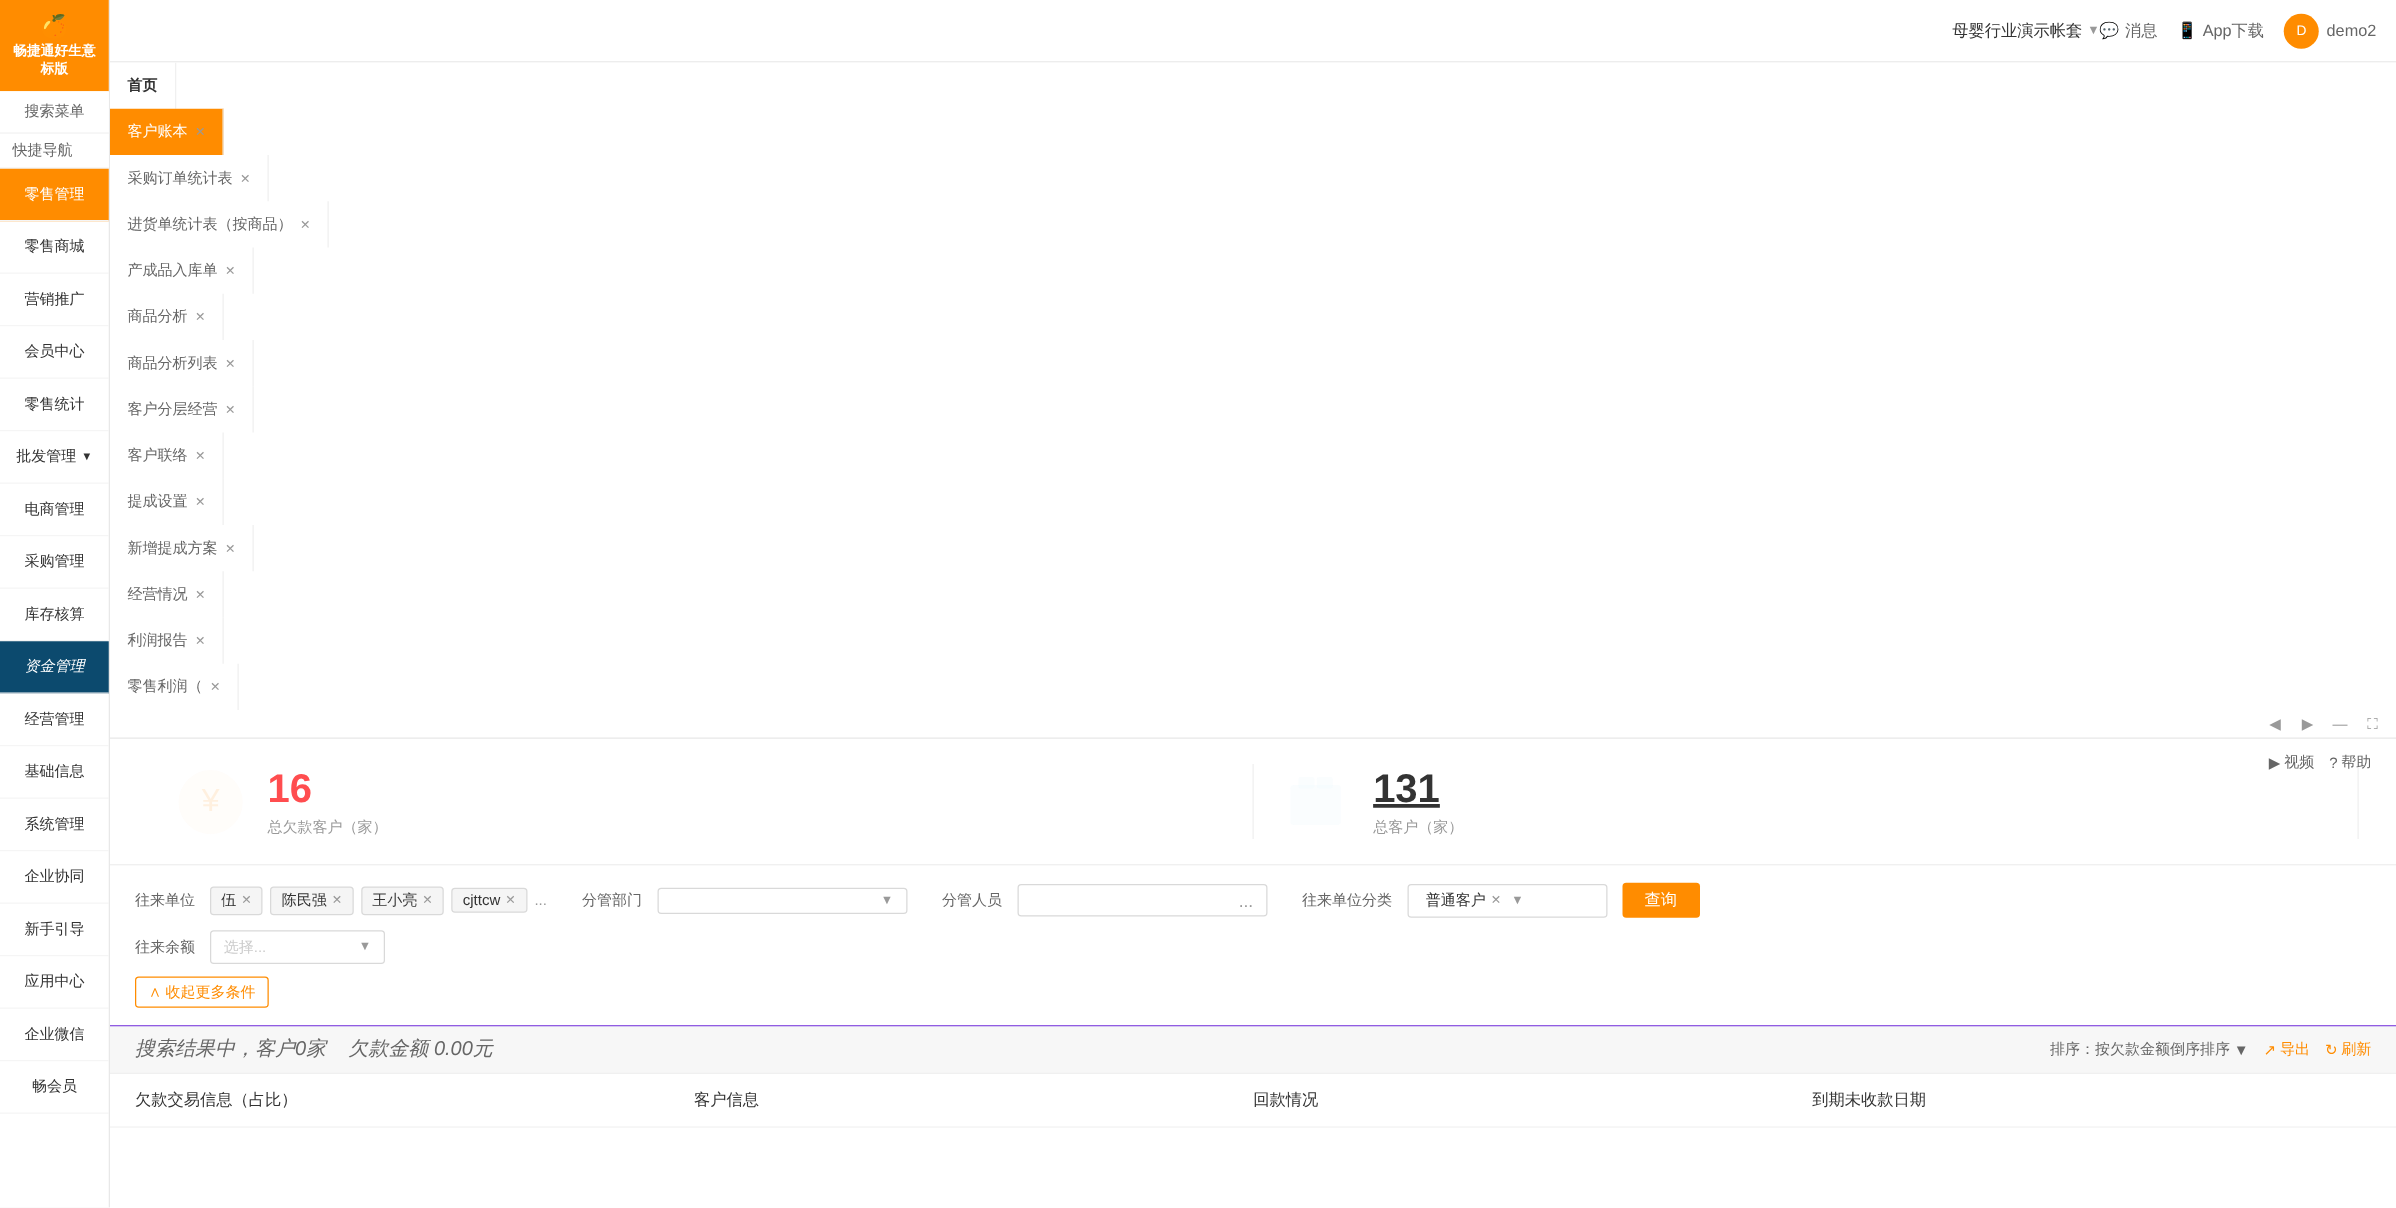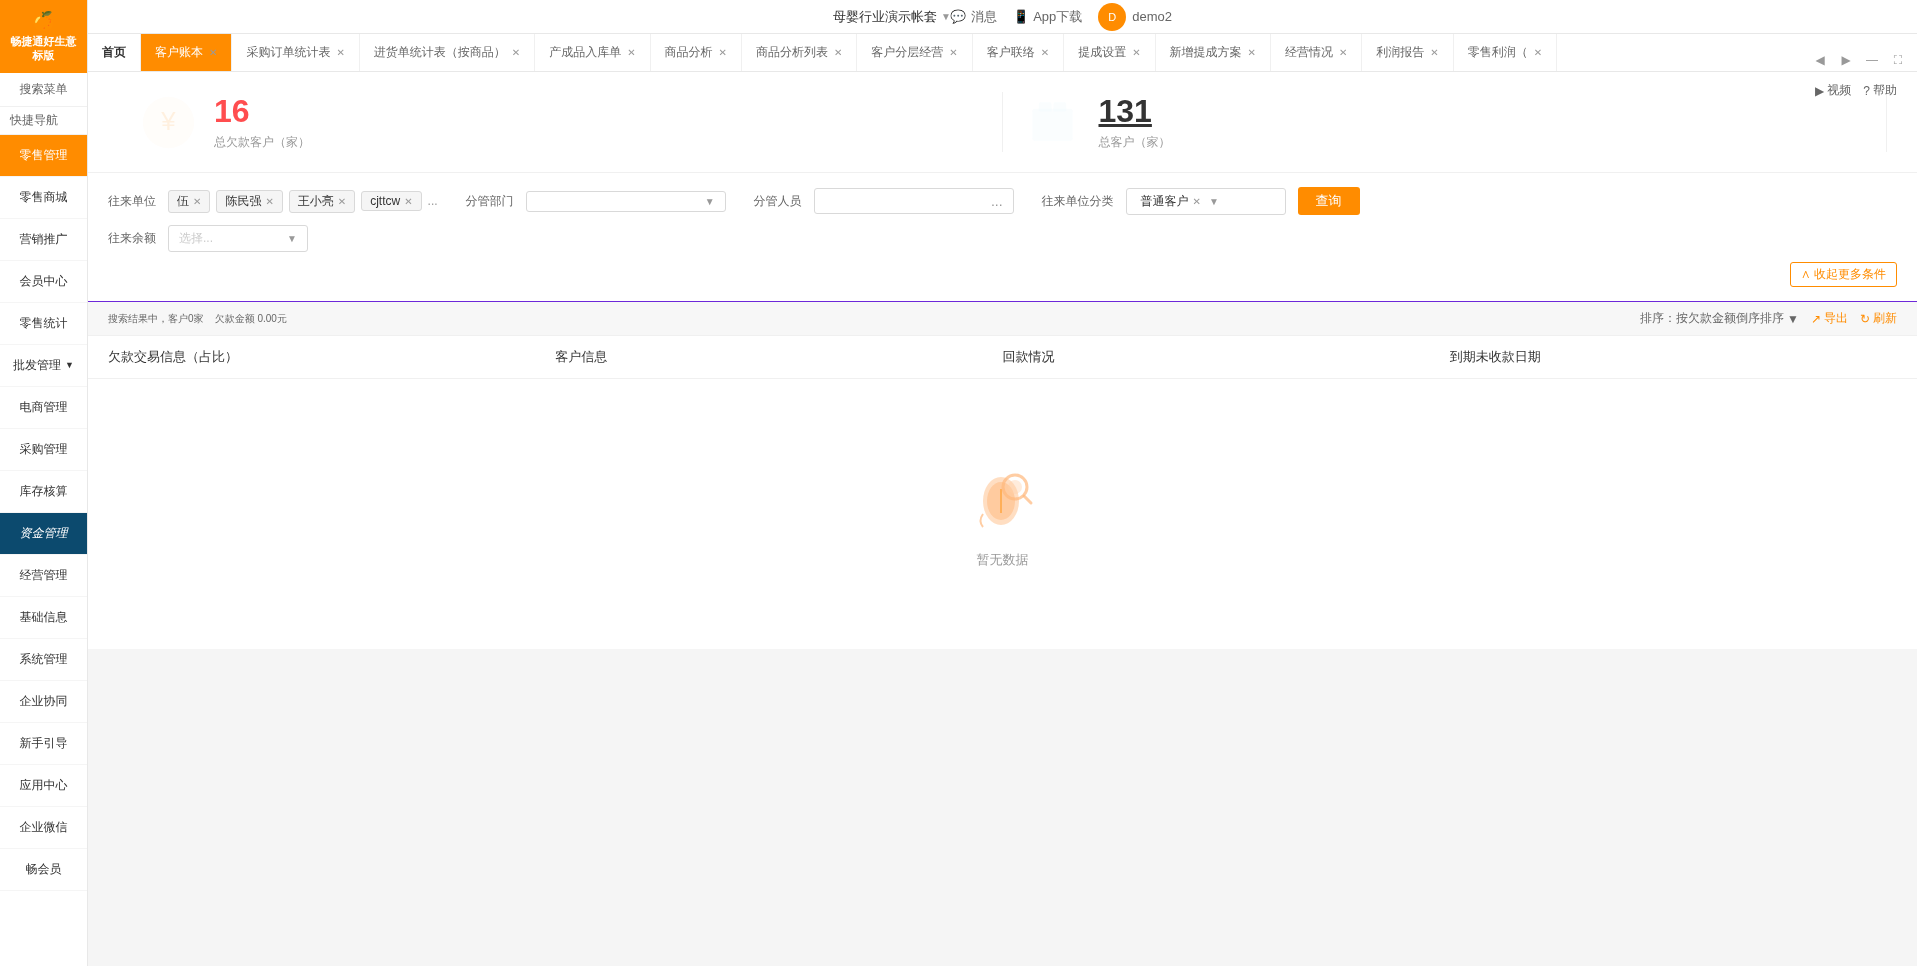--- a/index.html
+++ b/index.html
@@ -12,29 +12,29 @@
     .sidebar { width: 88px; background: #fff; display: flex; flex-direction: column; border-right: 1px solid #e8e8e8; flex-shrink: 0; }
     .sidebar-logo { background: #ff8c00; padding: 10px 8px; text-align: center; color: #fff; font-size: 11px; min-height: 50px; display: flex; align-items: center; justify-content: center; }
     .sidebar-logo-text { line-height: 1.3; font-weight: bold; }
     .sidebar-search { padding: 8px 10px; background: #fff; border-bottom: 1px solid #f0f0f0; text-align: center; font-size: 12px; color: #666; cursor: pointer; }
     .sidebar-nav { padding: 5px 10px; background: #fff; text-align: left; font-size: 12px; color: #666; cursor: pointer; border-bottom: 1px solid #f0f0f0; }
     .sidebar-item { padding: 12px 8px; text-align: center; font-size: 12px; color: #333; cursor: pointer; border-bottom: 1px solid #f5f5f5; }
     .sidebar-item.active { background: #ff8c00; color: #fff; }
 
     
     .main-content { flex: 1; display: flex; flex-direction: column; overflow: hidden; }
-    .top-bar { height: 34px; background: #fff; display: flex; align-items: center; justify-content: center; padding: 0 16px; border-bottom: 1px solid #e8e8e8; flex-shrink: 0; }
+    .top-bar { height: 50px; background: #fff; display: flex; align-items: center; justify-content: flex-end; padding: 0 16px; border-bottom: 1px solid #e8e8e8; flex-shrink: 0; }
     .top-bar-left { display: flex; align-items: center; gap: 10px; }
     .workspace-selector { display: flex; align-items: center; gap: 4px; font-size: 13px; color: #333; cursor: pointer; }
     .top-bar-right { display: flex; align-items: center; gap: 16px; font-size: 13px; color: #666; }
     .top-bar-right span { cursor: pointer; display: flex; align-items: center; gap: 4px; }
     .avatar { width: 28px; height: 28px; border-radius: 50%; background: #ff8c00; display: flex; align-items: center; justify-content: center; color: #fff; font-size: 11px; }
 
     
-    .tab-bar { background: #fff; display: flex; align-items: flex-end; border-bottom: 1px solid #e8e8e8; flex-shrink: 0; overflow: hidden; }
+    .tab-bar { background: #fff; display: flex; align-items: flex-start; border-bottom: 1px solid #e8e8e8; flex-shrink: 0; overflow: hidden; flex-direction: column; }
     .tab-item { padding: 10px 14px; font-size: 12px; color: #666; cursor: pointer; white-space: nowrap; display: flex; align-items: center; gap: 4px; border-right: 1px solid #f0f0f0; flex-shrink: 0; }
     .tab-item.active { color: #fff; background: #ff8c00; }
     .tab-item.home { color: #333; font-weight: bold; }
     .tab-close { font-size: 10px; color: #999; margin-left: 2px; }
     .tab-bar-actions { display: flex; align-items: center; margin-left: auto; padding: 0 8px; gap: 4px; }
     .tab-bar-btn { width: 22px; height: 22px; display: flex; align-items: center; justify-content: center; cursor: pointer; color: #999; font-size: 12px; }
 
     
     .page-content { flex: 1; overflow-y: auto; background: #f5f5f5; }
 
@@ -62,21 +62,21 @@
     .filter-tag .close { color: #999; font-size: 10px; cursor: pointer; }
     .filter-more { color: #999; cursor: pointer; font-size: 12px; }
     .filter-select { border: 1px solid #d9d9d9; border-radius: 3px; padding: 4px 10px; font-size: 12px; color: #666; background: #fff; cursor: pointer; display: flex; align-items: center; gap: 4px; min-width: 120px; }
     .filter-select-wide { min-width: 200px; }
     .filter-dots { color: #999; cursor: pointer; font-size: 14px; }
     .collapse-btn { color: #ff8c00; cursor: pointer; font-size: 12px; display: flex; align-items: center; gap: 3px; border: 1px solid #ff8c00; border-radius: 3px; padding: 3px 10px; }
     .query-btn { background: #ff8c00; color: #fff; border: none; border-radius: 3px; padding: 5px 18px; font-size: 13px; cursor: pointer; }
 
     
     .search-result-bar { background: #f7f7f7; padding: 8px 20px; display: flex; align-items: center; justify-content: space-between; border-bottom: 1px solid #f0f0f0; }
-    .search-result-info { font-size: 10px; color: #666; }
+    .search-result-info { font-size: 16px; color: #666; font-style: italic; }
     .search-result-actions { display: flex; align-items: center; gap: 12px; font-size: 12px; color: #666; }
     .sort-btn { cursor: pointer; display: flex; align-items: center; gap: 3px; }
     .action-btn { cursor: pointer; display: flex; align-items: center; gap: 3px; color: #ff8c00; }
 
     
     .table-container { background: #fff; margin: 0; }
     .table-header { display: grid; grid-template-columns: 2fr 2fr 2fr 2fr; padding: 12px 20px; background: #fff; border-bottom: 1px solid #f0f0f0; }
     .table-header-cell { font-size: 13px; color: #333; font-weight: 500; }
 
     
@@ -340,21 +340,21 @@
           </div>
           <button class="query-btn">查询</button>
         </div>
         <div class="filter-row">
           <span class="filter-label">往来余额</span>
           <div class="filter-select" style="min-width:140px;">
             <span style="flex:1;color:#ccc;">选择...</span>
             <span class="chevron">▼</span>
           </div>
         </div>
-        <div style="display:flex;justify-content:flex-end;margin-top:8px;">
+        <div style="display:flex;justify-content:flex-start;margin-top:8px;">
           <div class="collapse-btn">
             <span>∧ 收起更多条件</span>
           </div>
         </div>
       </div>
 
       <div class="search-result-bar">
         <div class="search-result-info">
           <span>搜索结果中，客户0家</span>
           &nbsp;&nbsp;

